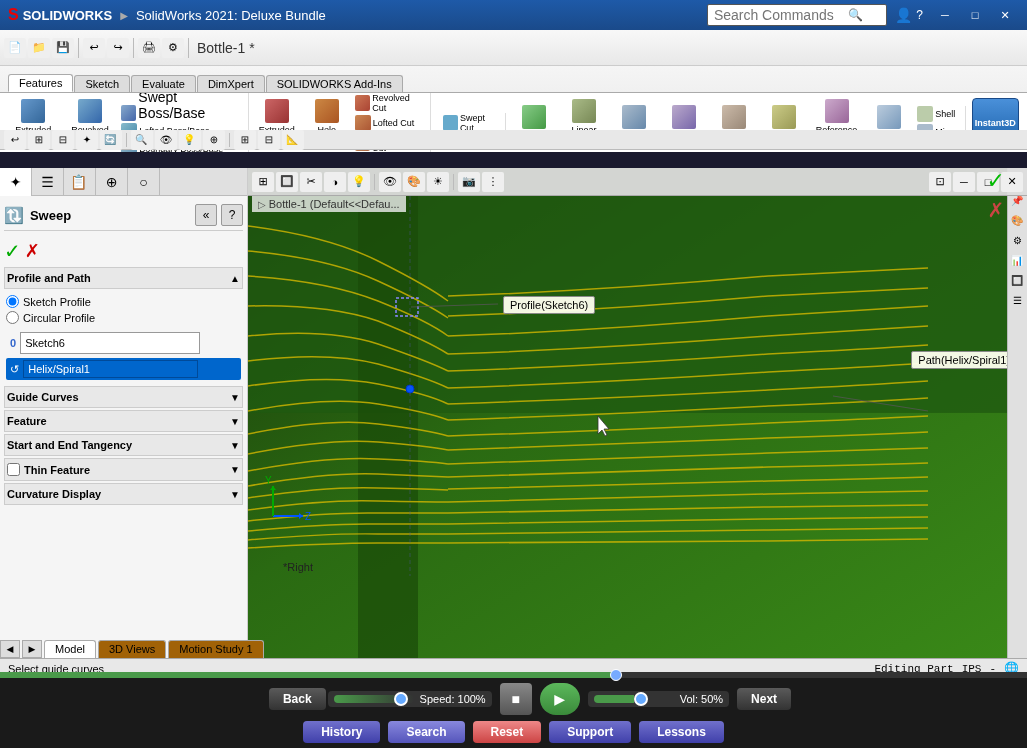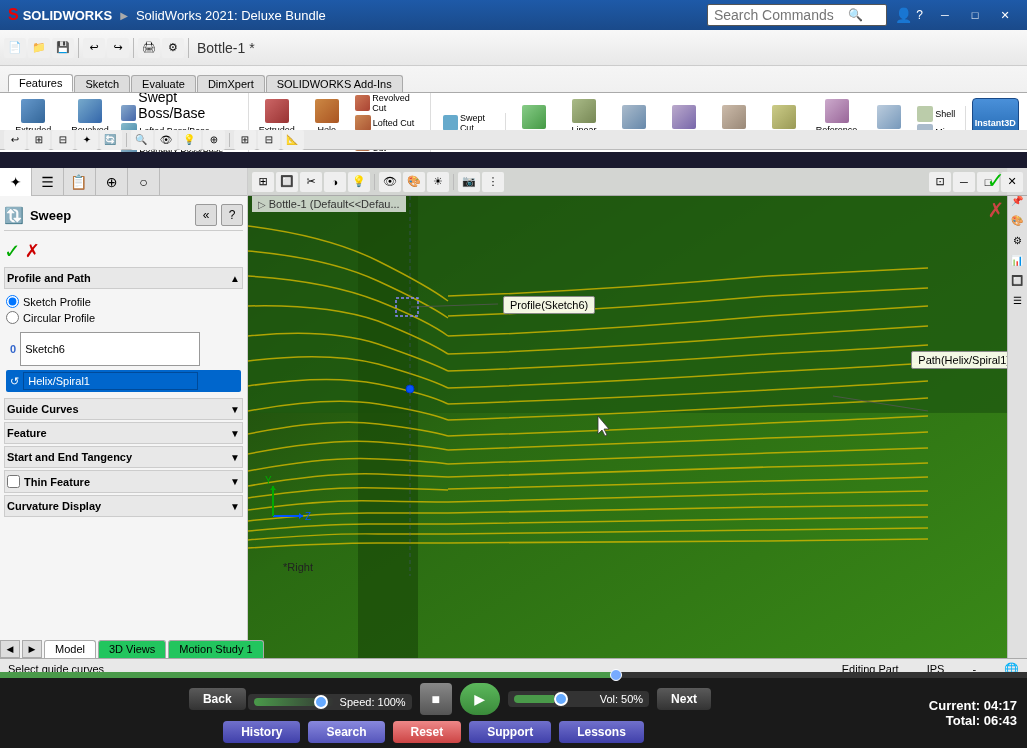--- a/index.html
+++ b/index.html
@@ -273,36 +273,37 @@
       border-top: 1px solid #aaa;
       display: flex;
       align-items: center;
       padding: 0 8px;
       font-size: 11px;
       justify-content: space-between;
     }
     #status-right {
       display: flex;
       align-items: center;
-      gap: 28px;
+      gap: 8px;
+      font-family: Liberation Mono, monospace;
     }
 
     
     #model-tabs {
       position: absolute;
       bottom: 90px;
       left: 248px;
       display: flex;
       gap: 2px;
       z-index: 20;
     }
     .model-tab {
       padding: 2px 10px;
       font-size: 11px;
-      background: #22c55e;
+      background: #a16207;
       border: 1px solid #aaa;
       border-bottom: none;
       cursor: pointer;
       border-radius: 3px 3px 0 0;
     }
     .model-tab.active { background: white; }
 
     
     #media-player {
       position: absolute;
@@ -630,21 +631,21 @@
           <label>Sketch Profile</label>
         </div>
         <div class="radio-row">
           <input type="radio" name="profile" style="">
           <label>Circular Profile</label>
         </div>
       </div>
 
       <div class="sketch-item">
         <span style="color:#3366cc;font-size:11px;font-weight:bold;">0</span>
-        <input type="text" value="Sketch6" style="width: 180px; padding: 10px 4px; font-size: 11px; border: 1px solid rgb(153, 153, 153);">
+        <input type="text" value="Sketch6" style="width: 180px; padding: 4px 4px; font-size: 11px; border: 1px solid rgb(153, 153, 153);">
       </div>
 
       <div class="sketch-item selected">
         <span style="font-size:11px;color:white;">↺</span>
         <input type="text" value="Helix/Spiral1" style="width: 175px; padding: 2px 4px; font-size: 11px; border: 1px solid rgb(0, 74, 153); background: rgb(0, 102, 204); color: white;">
       </div>
     </div>
 
     <div class="section-header">
       <span>Guide Curves</span>
@@ -835,21 +836,21 @@
 <div id="media-player">
 
   <div id="seek-bar">
     <div id="seek-thumb"></div>
   </div>
 
 
   <div id="media-controls">
     <div id="media-buttons">
 
-      <div style="display:flex;align-items:flex-end;gap:2px;margin-left:33px;">
+      <div style="display:flex;align-items:center;gap:2px;margin-left:33px;">
         <button class="media-nav-btn">Back</button>
         <div style="display:flex;align-items:center;gap:4px;background:#333;padding:2px 6px;border-radius:4px;">
 
           <div id="speed-control">
             <div class="slider-track" style="width:80px;">
               <div class="slider-thumb" style="left:75%;"></div>
             </div>
             <span>Speed: 100%</span>
           </div>
         </div>
@@ -877,17 +878,13 @@
 
     <div id="media-bottom-row">
       <button class="media-action-btn btn-history">History</button>
       <button class="media-action-btn btn-search">Search</button>
       <button class="media-action-btn btn-reset">Reset</button>
       <button class="media-action-btn btn-support">Support</button>
       <button class="media-action-btn btn-lessons">Lessons</button>
     </div>
   </div>
 
-  <div id="current-time">
-    <div class="value" style="font-size:13px;font-weight:bold;color:white;">Current: 04:17</div>
-    <div class="value" style="font-size:13px;font-weight:bold;color:white;">Total: 06:43</div>
-  </div>
 </div>
 
 </body></html>

